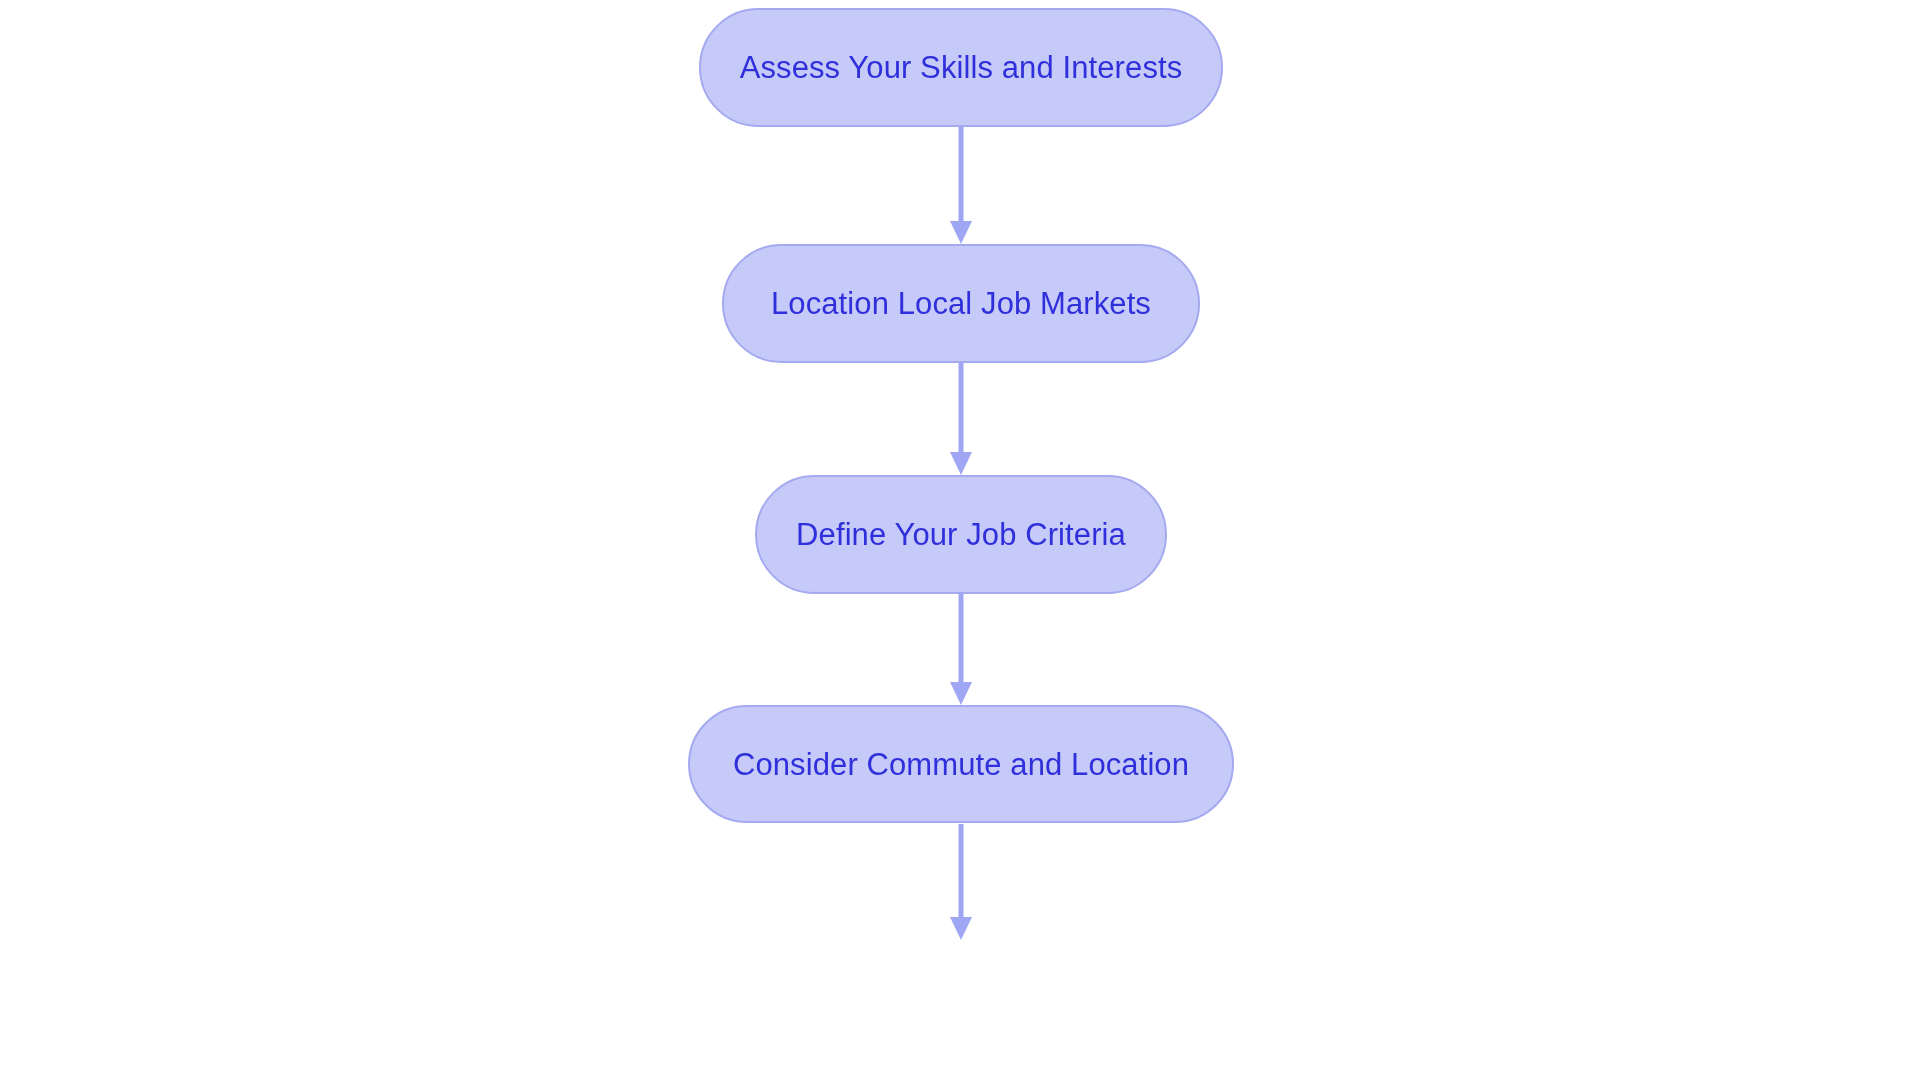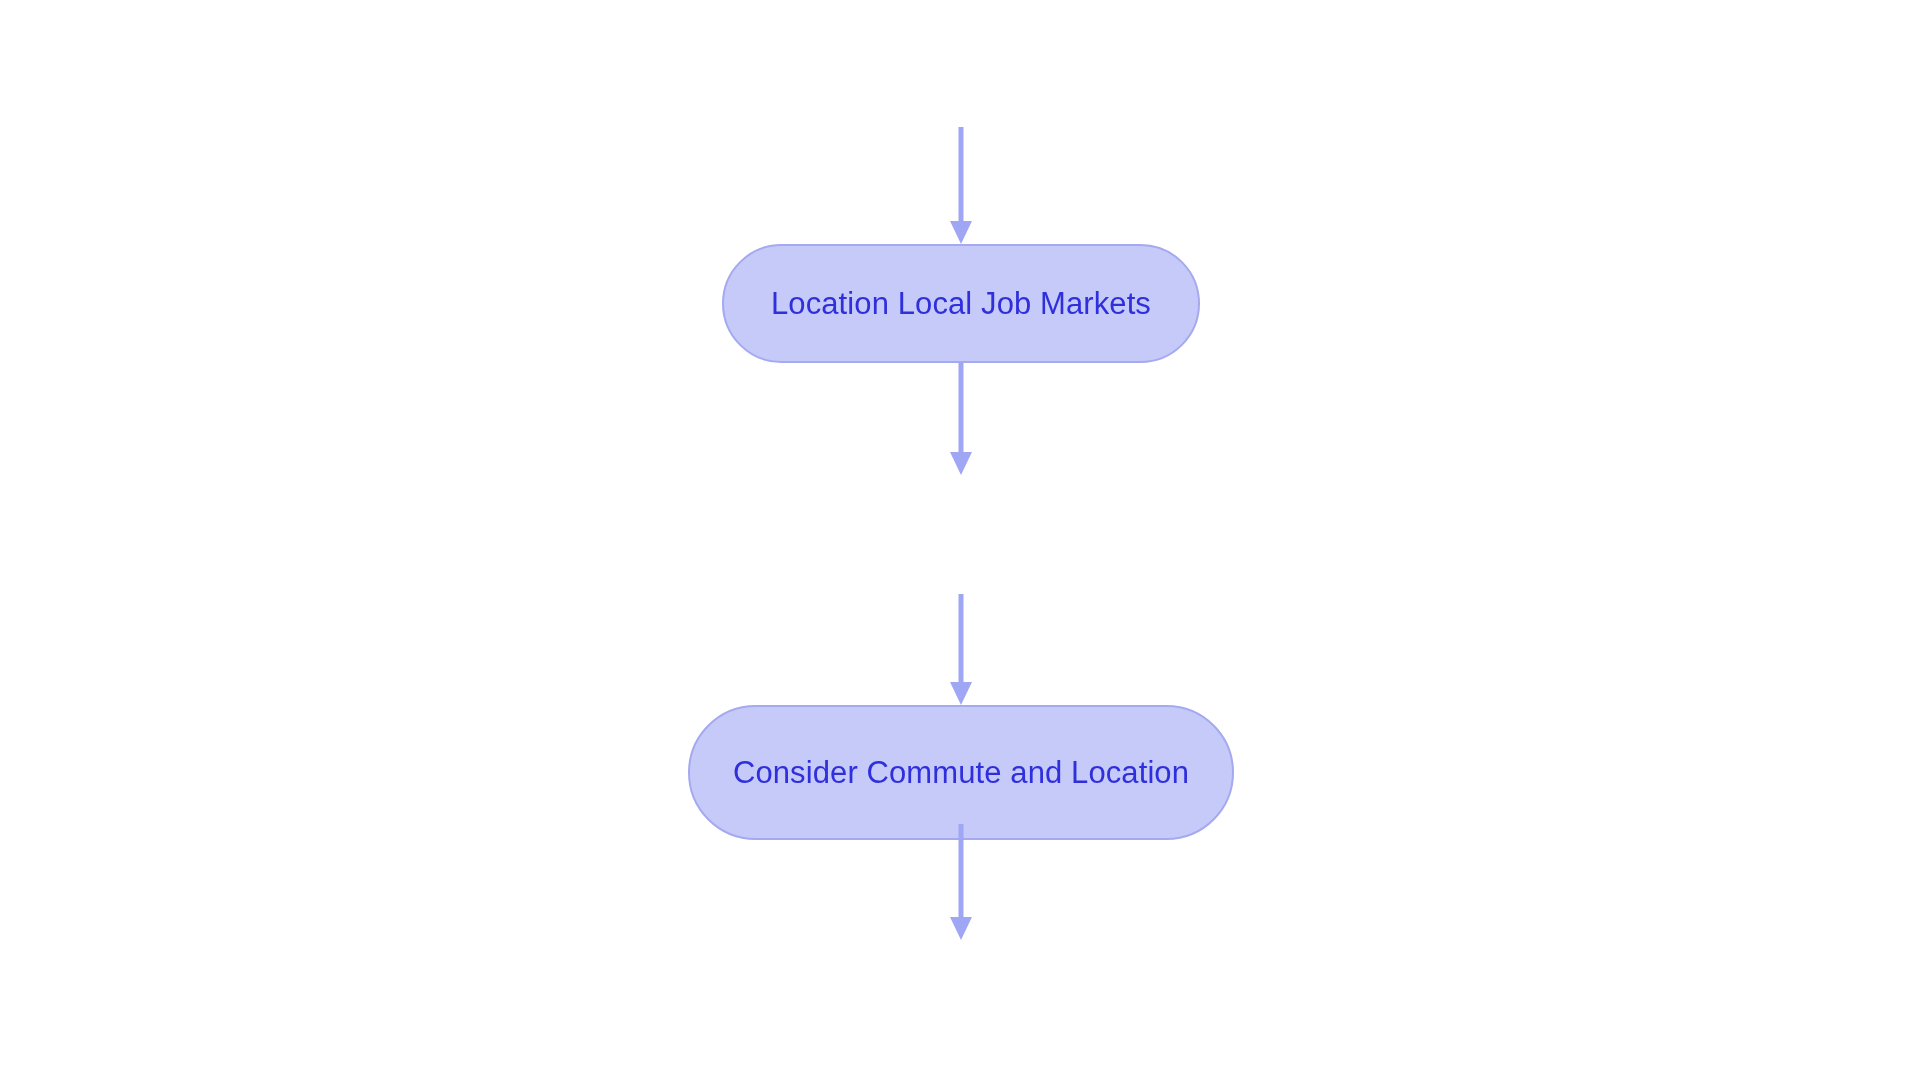--- a/index.html
+++ b/index.html
@@ -62,42 +62,48 @@
   .edge-arrowhead {
     fill: #9fa6f4;
     stroke: none;
   }
 </style>
 </head>
 <body>
 
 <div id="flowchart-canvas">
 
+  <div class="flow-node" style="top:8px; width:524px; height:119px;">
+    <span class="flow-node-label">Assess Your Skills and Interests</span>
+  </div>
 
   <svg class="flow-edge" style="top:127px; width:40px; height:117px;" viewBox="0 0 40 117">
     <line class="edge-line" x1="20" y1="0" x2="20" y2="95"></line>
     <polygon class="edge-arrowhead" points="9,94 31,94 20,117"></polygon>
   </svg>
 
   <div class="flow-node" style="top:244px; width:478px; height:119px;">
     <span class="flow-node-label">Location Local Job Markets</span>
   </div>
 
   <svg class="flow-edge" style="top:363px; width:40px; height:112px;" viewBox="0 0 40 112">
     <line class="edge-line" x1="20" y1="0" x2="20" y2="90"></line>
     <polygon class="edge-arrowhead" points="9,89 31,89 20,112"></polygon>
   </svg>
 
+  <div class="flow-node" style="top:475px; width:412px; height:119px;">
+    <span class="flow-node-label">Define Your Job Criteria</span>
+  </div>
 
   <svg class="flow-edge" style="top:594px; width:40px; height:111px;" viewBox="0 0 40 111">
     <line class="edge-line" x1="20" y1="0" x2="20" y2="89"></line>
     <polygon class="edge-arrowhead" points="9,88 31,88 20,111"></polygon>
   </svg>
 
-  <div class="flow-node" style="top:705px; width:546px; height:135px;">
+  <div class="flow-node" style="top:705px; width:546px; height:118px;">
     <span class="flow-node-label">Consider Commute and Location</span>
   </div>
 
   <svg class="flow-edge" style="top:824px; width:40px; height:116px;" viewBox="0 0 40 116">
     <line class="edge-line" x1="20" y1="0" x2="20" y2="94"></line>
     <polygon class="edge-arrowhead" points="9,93 31,93 20,116"></polygon>
   </svg>
 
 
 </div>

